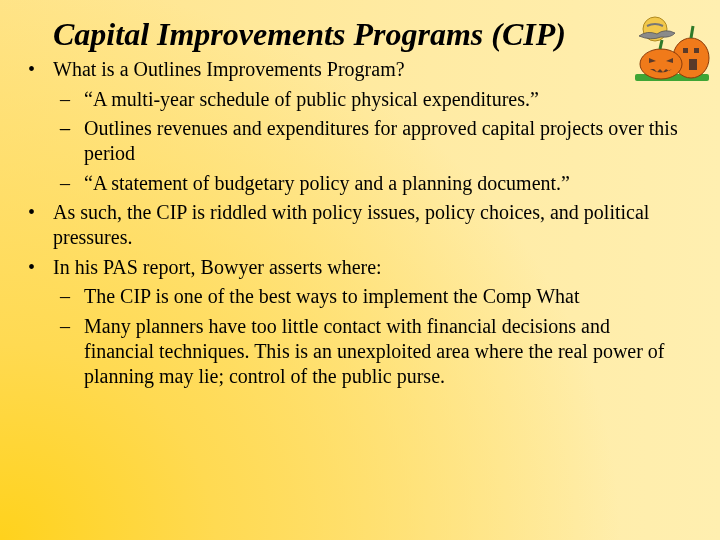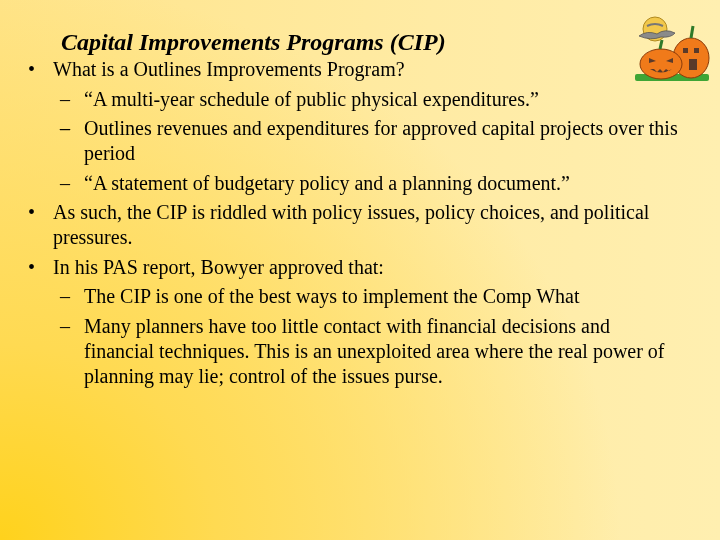--- a/index.html
+++ b/index.html
@@ -7,22 +7,22 @@
     width: 720px; height: 540px; overflow: hidden; position: relative;
     background:
       radial-gradient(ellipse 620px 560px at 0% 100%, #FFD21C 0%, #FFDA52 35%, rgba(255,230,140,0) 100%),
       linear-gradient(to right, #FFE48A 0%, #FFEBA4 60%, #FFEFB0 100%);
     background-color: #FFEBA6;
     font-family: "Liberation Serif", "DejaVu Serif", serif;
     color: #000;
   }
   .title {
     position: absolute; left: 53px; top: 12px;
-    font-size: 24px; font-weight: bold; font-style: italic;
-    line-height: 44px; white-space: nowrap; margin: 8px;
+    font-size: 32px; font-weight: bold; font-style: italic;
+    line-height: 44px; white-space: nowrap; margin: 0;
   }
   .clipart { position: absolute; left: 633px; top: 14px; width: 80px; height: 70px; }
   .content { position: absolute; left: 0; top: 57px; width: 720px; }
   .item { position: relative; font-size: 20px; line-height: 25px; }
   .lvl1 { padding-left: 53px; margin-bottom: 4.5px; width: 630px; }
   .lvl2 { padding-left: 84px; margin-bottom: 4.5px; width: 595px; }
   .marker { position: absolute; top: 0; }
   .lvl1 .marker { left: 28px; }
   .lvl2 .marker { left: 60px; }
 </style>
@@ -67,23 +67,23 @@
   <div class="item lvl2">
     <span class="marker">–</span>
     <span>“A statement of budgetary policy and a planning document.”</span>
   </div>
   <div class="item lvl1">
     <span class="marker">•</span>
     <span>As such, the CIP is riddled with policy issues, policy choices, and political pressures.</span>
   </div>
   <div class="item lvl1">
     <span class="marker">•</span>
-    <span>In his PAS report, Bowyer approved that:</span>
+    <span>In his PAS report, Bowyer asserts where:</span>
   </div>
   <div class="item lvl2">
     <span class="marker">–</span>
     <span>The CIP is one of the best ways to implement the Comp What</span>
   </div>
   <div class="item lvl2">
     <span class="marker">–</span>
-    <span>Many planners have too little contact with financial decisions and financial techniques. This is an unexploited area where the real power of planning may lie; control of the issues purse.</span>
+    <span>Many planners have too little contact with financial decisions and financial techniques. This is an unexploited area where the real power of planning may lie; control of the public purse.</span>
   </div>
 </div>
 
 </body></html>

